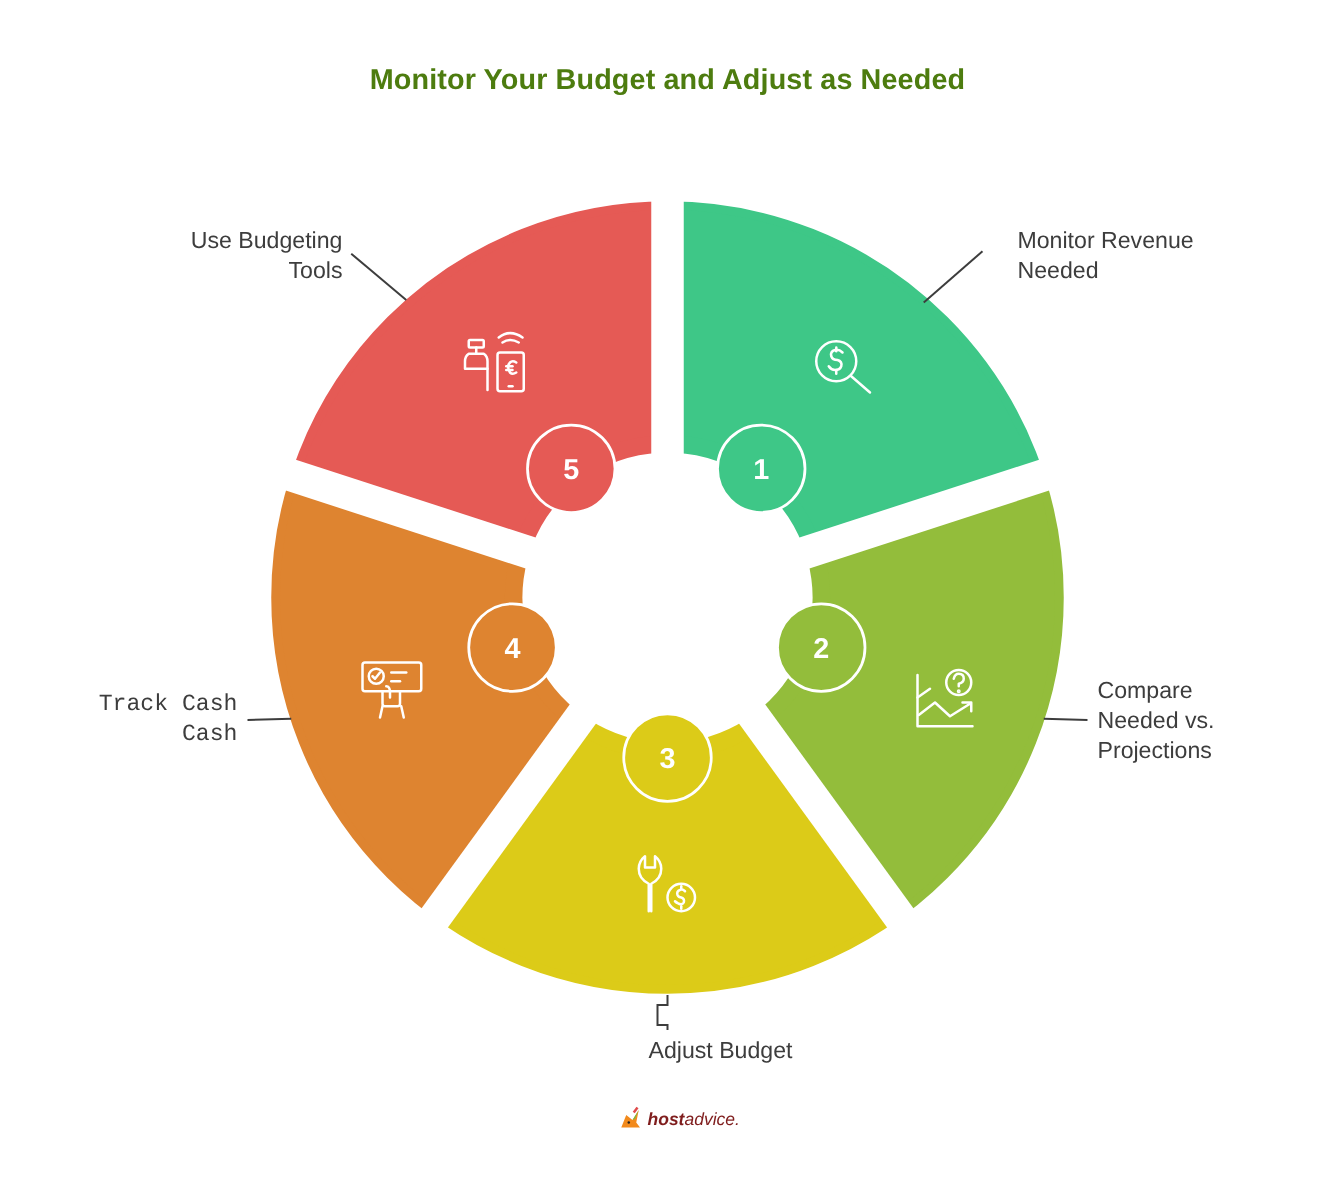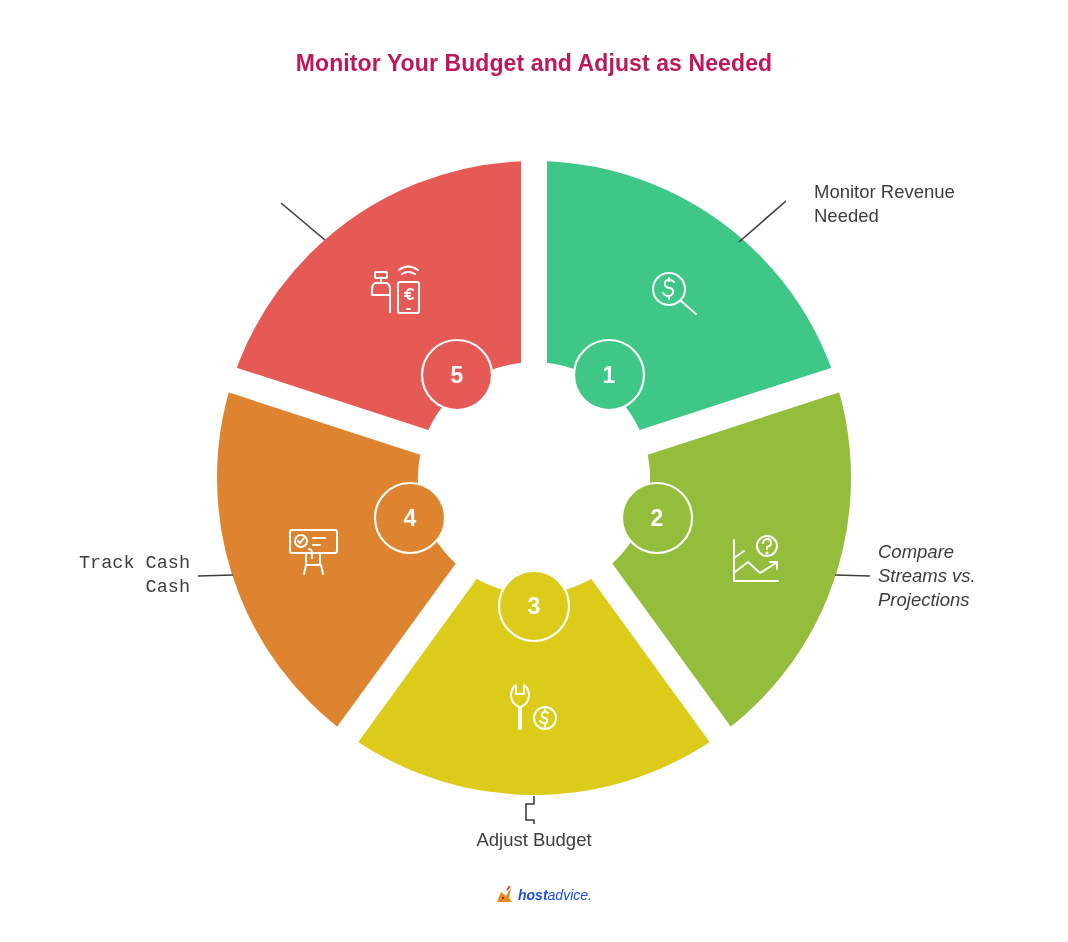--- a/index.html
+++ b/index.html
@@ -1,26 +1,26 @@
 <!DOCTYPE html>
 <html><head>
 <meta charset="utf-8">
 <style>
   html, body { margin: 0; padding: 0; background: #ffffff; }
   body { width: 1068px; height: 942px; position: relative; overflow: hidden;
          font-family: "Liberation Sans", "DejaVu Sans", sans-serif; }
   .title { position: absolute; left: 0; top: 50px; width: 1068px; text-align: center;
-           font-size: 23px; font-weight: bold; color: #be185d; letter-spacing: 0.1px; }
+           font-size: 23px; font-weight: bold; color: #4d7c0f; letter-spacing: 0.1px; }
   svg.diagram { position: absolute; left: 0; top: 0; }
   .label { position: absolute; font-size: 18.5px; line-height: 24px; color: #3d3d3d; }
   .label.right-align { text-align: right; }
-  .label.center { text-align: center; }
+  .label.center { text-align: right; }
   .num-text { font-family: "Liberation Sans", "DejaVu Sans", sans-serif; font-weight: bold; font-size: 23px; fill: #ffffff; }
   .logo { position: absolute; left: 494px; top: 884px; height: 22px; display: flex; align-items: center; gap: 4px; }
-  .logo-text { font-size: 14px; color: #1d4ed8; font-style: italic; }
+  .logo-text { font-size: 14px; color: #7f1d1d; font-style: italic; }
   .logo-text b { font-weight: bold; }
 </style>
 </head>
 <body>
 
 <div class="title">Monitor Your Budget and Adjust as Needed</div>
 
 <svg class="diagram" width="1068" height="942" viewBox="0 0 1068 942">
   <g id="segments-layer">
       <path d="M540.4995445285441,161.06663804370248 A317,317 0 0 1 833.4130694048504,373.8807708942953 L648.8089717872149,433.86497992339315 A123,123 0 0 0 540.496975051711,355.1717080018718 Z" fill="#3ec787" stroke="#3ec787" stroke-width="14" stroke-linejoin="round"></path>
@@ -121,33 +121,35 @@
       <path d="M372,295 l0,-6 q0,-4 3,-6 l12,0 q3,2 3,6 l0,6 z"></path>
       <line x1="390" y1="295" x2="390" y2="312"></line>
     </g>
   </g>
 </svg>
 
 <div class="label" style="left:794px; top:180px;margin-left:20px;">
   <div>Monitor Revenue</div>
   <div>Needed</div>
 </div>
-<div class="label" style="left:878px; top:540px;font-style:italic;">
+<div class="label" style="left:878px; top:540px;">
   <div>Compare</div>
-  <div>Streams vs.</div>
+  <div>Needed vs.</div>
   <div>Projections</div>
 </div>
 <div class="label center" style="left:434px; top:828px; width:200px;">
   <div>Adjust Budget</div>
 </div>
 <div class="label right-align" style="left:40px; top:552px; width:150px;font-family:Liberation Mono, monospace;">
   <div>Track Cash</div>
   <div>Cash</div>
 </div>
 <div class="label right-align" style="left:74px; top:180px; width:200px;">
+  <div>Use Budgeting</div>
+  <div>Tools</div>
 </div>
 
 <div class="logo">
   <svg width="20" height="20" viewBox="0 0 20 20">
     <path d="M3,17 L7,7 L12,11 L17,3 L15,13 L18,17 Z" fill="#f28a1c"></path>
     <path d="M12,11 L17,3 L14,10 Z" fill="#6fbf44"></path>
     <path d="M13,5 L16,1" stroke="#e04a4a" stroke-width="2"></path>
     <circle cx="9" cy="13" r="1" fill="#222"></circle>
   </svg>
   <span class="logo-text"><b>host</b><span>advice.</span></span>

